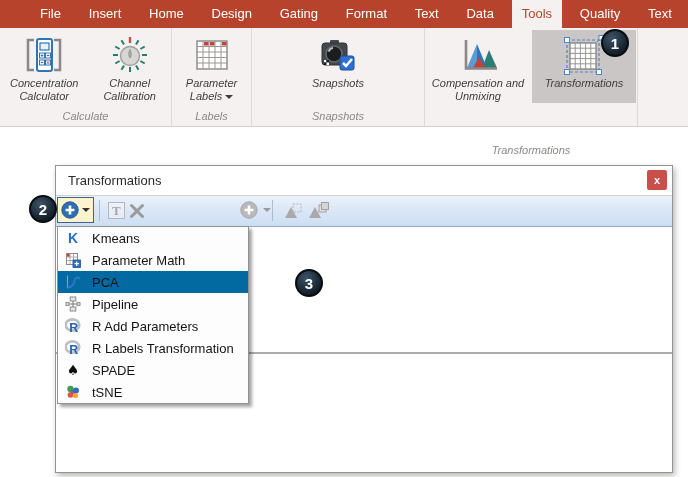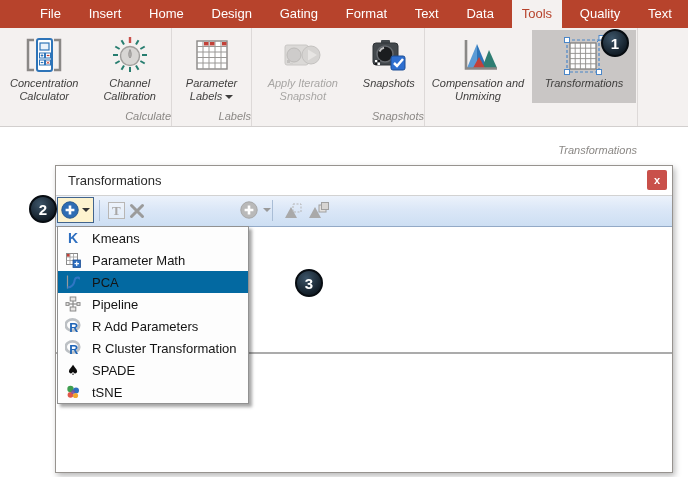--- a/index.html
+++ b/index.html
@@ -30,21 +30,21 @@
   .rgroup-buttons{flex:1;display:flex;justify-content:center;align-items:stretch;padding-top:2px;}
   .rbtn{display:flex;flex-direction:column;align-items:center;margin:0 1px;padding:3px 3px 0;cursor:default;}
   .rbtn .ic{height:44px;display:flex;align-items:center;justify-content:center;}
   .rbtn .lb{font-size:11px;line-height:13px;color:#3f3e3d;text-align:center;}
   .rbtn.disabled .lb{color:#a8a6a4;}
   .rbtn.active{background:#c9c6c5;}
   .rbtn .lb .caret-sm{
     display:inline-block;width:0;height:0;margin-left:3px;position:relative;top:-1px;
     border-left:4px solid transparent;border-right:4px solid transparent;border-top:4px solid #3f3e3d;
   }
-  .rgroup-label{height:17px;font-size:11px;color:#8b8885;text-align:right;line-height:15px;}
+  .rgroup-label{height:17px;font-size:11px;color:#8b8885;text-align:center;line-height:15px;}
   .w84{width:84px;} .w78{width:78px;} .w72{width:72px;} .w96{width:96px;} .w64{width:64px;} .w102{width:102px;}
   
   .dialog{
     position:absolute;left:55px;top:165px;width:616px;height:306px;background:#ffffff;
     border:1px solid #97938f;box-shadow:2px 3px 6px rgba(0,0,0,.28);
   }
   .dlg-title{height:29px;border-bottom:1px solid #d2d2d2;position:relative;display:flex;align-items:center;
     padding-left:12px;font-size:13px;color:#2b2b2b;}
   .dlg-close{position:absolute;right:5px;top:4px;width:20px;height:20px;background:#c9504a;border-radius:2px;
     color:#fff;font-size:11px;font-weight:bold;text-align:center;line-height:20px;cursor:default;}
@@ -165,33 +165,20 @@
           </svg>
         </span>
         <span class="lb"><span>Parameter Labels</span><span class="caret-sm"></span></span>
       </div>
     </div>
     <div class="rgroup-label">Labels</div>
   </div>
 
   <div class="rgroup g-snapshots">
     <div class="rgroup-buttons">
-      <div class="rbtn w96 disabled">
-        <span class="ic">
-          <svg width="38" height="34" viewBox="0 0 38 34">
-            <rect x="1" y="7" width="23" height="20" rx="2" fill="#dbd9d7" stroke="#cac8c6"></rect>
-            <circle cx="10" cy="17" r="7" fill="#cecccb" stroke="#bdbbb9"></circle>
-            <rect x="3" y="22" width="3" height="3" fill="#c2c0be"></rect>
-              <rect x="6" y="25" width="3" height="2" fill="#d2d0ce"></rect>
-            <circle cx="27" cy="17" r="9" fill="#d6d4d2" stroke="#c4c2c0"></circle>
-            <polygon points="24,11.5 33,17 24,22.5" fill="#e7e5e3"></polygon>
-          </svg>
-        </span>
-        <span class="lb">Apply Iteration Snapshot</span>
-      </div>
       <div class="rbtn w64">
         <span class="ic">
           <svg width="34" height="32" viewBox="0 0 34 32">
             <rect x="9" y="1" width="9" height="5" rx="1" fill="#43484c"></rect>
             <rect x="1" y="4" width="25" height="22" rx="3" fill="#43484c" stroke="#2e3236"></rect>
             <circle cx="13" cy="15" r="8" fill="#1b1d1f" stroke="#65696e" stroke-width="1.5"></circle>
             <path d="M7.5,12.5 A6.5,6.5 0 0 1 12,8.8" stroke="#e8e8e8" stroke-width="2" fill="none" opacity="0.8"></path>
             <rect x="3" y="21" width="2.5" height="2.5" fill="#ffffff"></rect>
               <rect x="5.5" y="21" width="2.5" height="2.5" fill="#17191b"></rect>
             <rect x="3" y="23.5" width="2.5" height="2.5" fill="#17191b"></rect>
@@ -354,21 +341,21 @@
     </span>
     <span class="ml">R Add Parameters</span>
   </div>
   <div class="mi">
     <span class="mic">
       <svg width="17" height="16" viewBox="0 0 17 16">
         <ellipse cx="7.5" cy="7" rx="6.8" ry="5.6" fill="none" stroke="#bcc0c4" stroke-width="2.6"></ellipse>
         <text x="4.2" y="14" font-family="Liberation Sans, sans-serif" font-size="12.5" font-weight="bold" fill="#1f65b7">R</text>
       </svg>
     </span>
-    <span class="ml">R Cluster Transformation</span>
+    <span class="ml">R Labels Transformation</span>
   </div>
   <div class="mi">
     <span class="mic">
         <span class="spade-glyph">♠</span>
       </span>
     <span class="ml">SPADE</span>
   </div>
   <div class="mi">
     <span class="mic">
       <svg width="16" height="16" viewBox="0 0 16 16">

